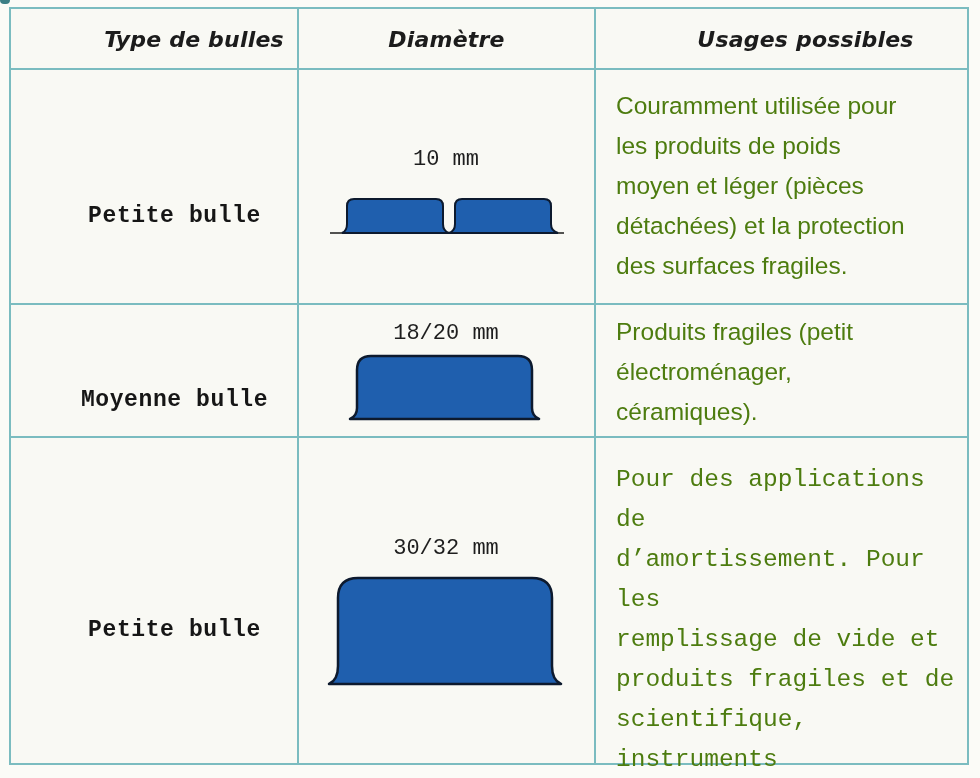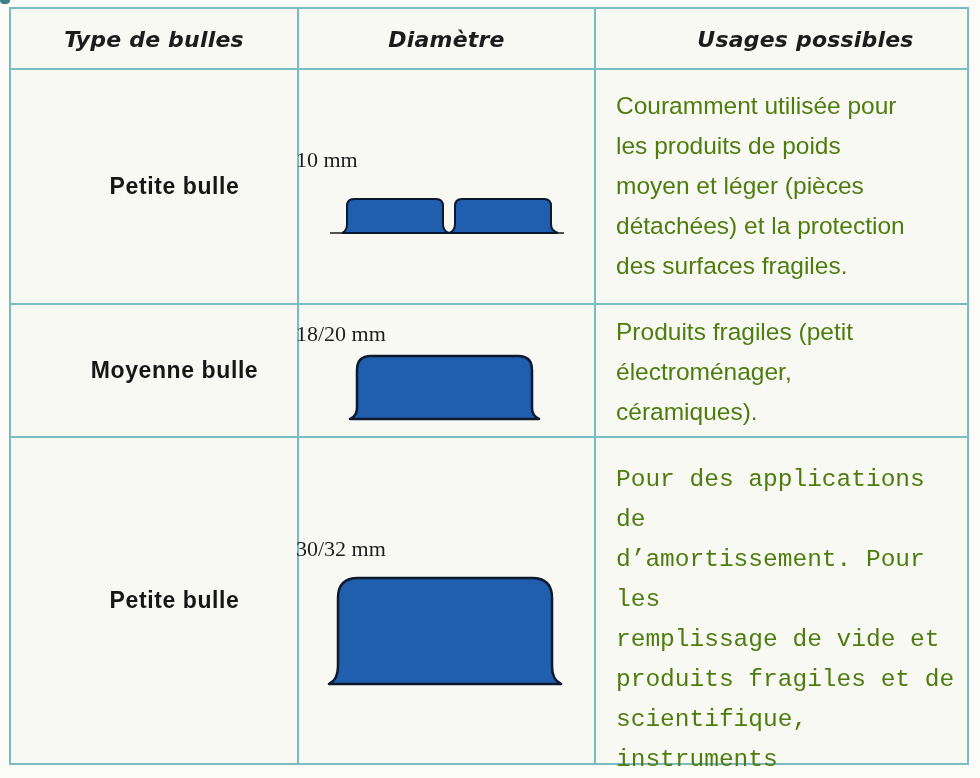--- a/index.html
+++ b/index.html
@@ -16,46 +16,46 @@
   }
   .vline { position:absolute; top:0; bottom:0; width:2px; background:#7bbcc0; }
   .hline { position:absolute; left:0; right:0; height:2px; background:#7bbcc0; }
   .hdr {
     position:absolute; top:0; height:61px; display:flex; align-items:center; justify-content:center;
     font-family:"DejaVu Sans", sans-serif; font-style:italic; font-weight:bold; font-size:22px; color:#1c1c1c;
     letter-spacing:0.2px;
   }
   .type-cell {
     position:absolute; left:0; width:327px; display:flex; align-items:center; justify-content:center;
-    font-family:Liberation Sans, sans-serif; font-weight:bold; font-size:23px; color:#161616; letter-spacing:0.6px;
+    font-family:Liberation Mono, monospace; font-weight:bold; font-size:23px; color:#161616; letter-spacing:0.6px;margin-top:29px;
   }
   .usage-cell {
     position:absolute; left:605px; width:350px;
     font-family:"Liberation Sans", sans-serif; font-size:24.5px; line-height:40px; color:#4d7c0f;
   }
   .dim-label {
-    position:absolute; font-family:Liberation Serif, serif; font-size:22px; color:#1e1e1e; 
+    position:absolute; font-family:Liberation Mono, monospace; font-size:22px; color:#1e1e1e; text-align:center;
     width:300px; left:296px;
   }
   svg.bubble { position:absolute; }
 </style>
 </head>
 <body>
 
 <div class="top-mark"></div>
 
 <div class="table">
 
   <div class="vline" style="left:286px;"></div>
   <div class="vline" style="left:583px;"></div>
   <div class="hline" style="top:59px;"></div>
   <div class="hline" style="top:294px;"></div>
   <div class="hline" style="top:427px;"></div>
 
-  <div class="hdr" style="left:0; width:286px;">Type de bulles</div>
+  <div class="hdr" style="left:0; width:286px;padding-left:40px;">Type de bulles</div>
   <div class="hdr" style="left:288px; width:295px;">Diamètre</div>
   <div class="hdr" style="left:585px; width:419px;">Usages possibles</div>
 
   <div class="type-cell" style="top:61px; height:233px;">Petite bulle</div>
 
   <div class="type-cell" style="top:296px; height:131px;border-radius:20px;">Moyenne bulle</div>
 
   <div class="type-cell" style="top:429px; height:325px;">Petite bulle</div>
 
   <div class="usage-cell" style="top:77px;">

